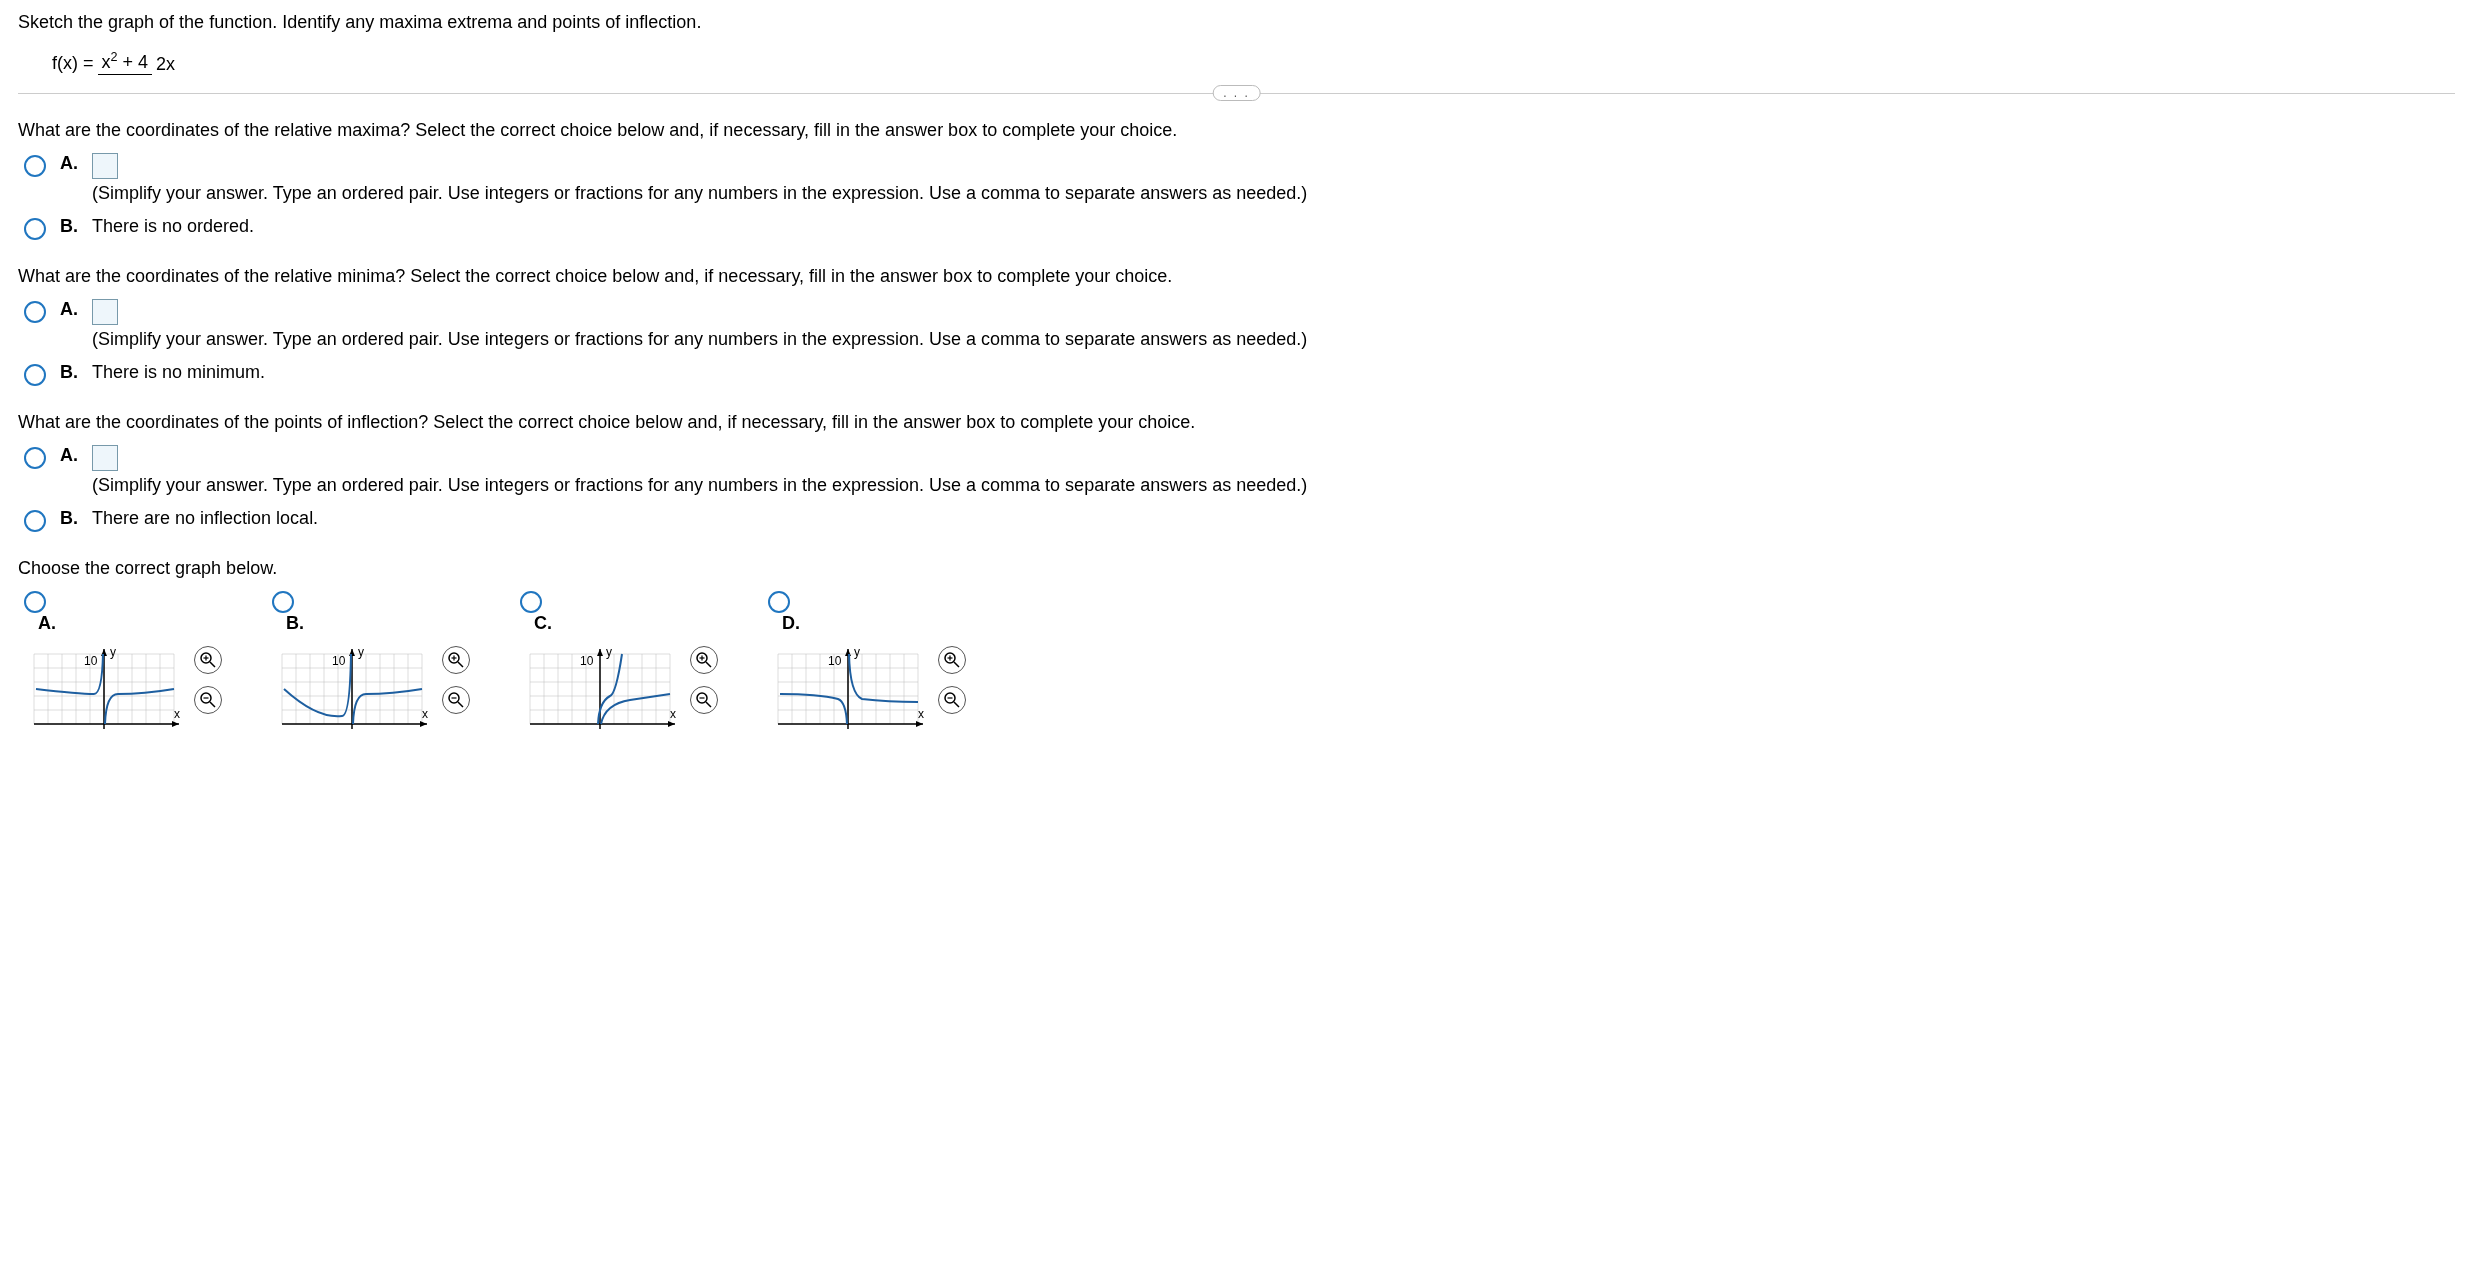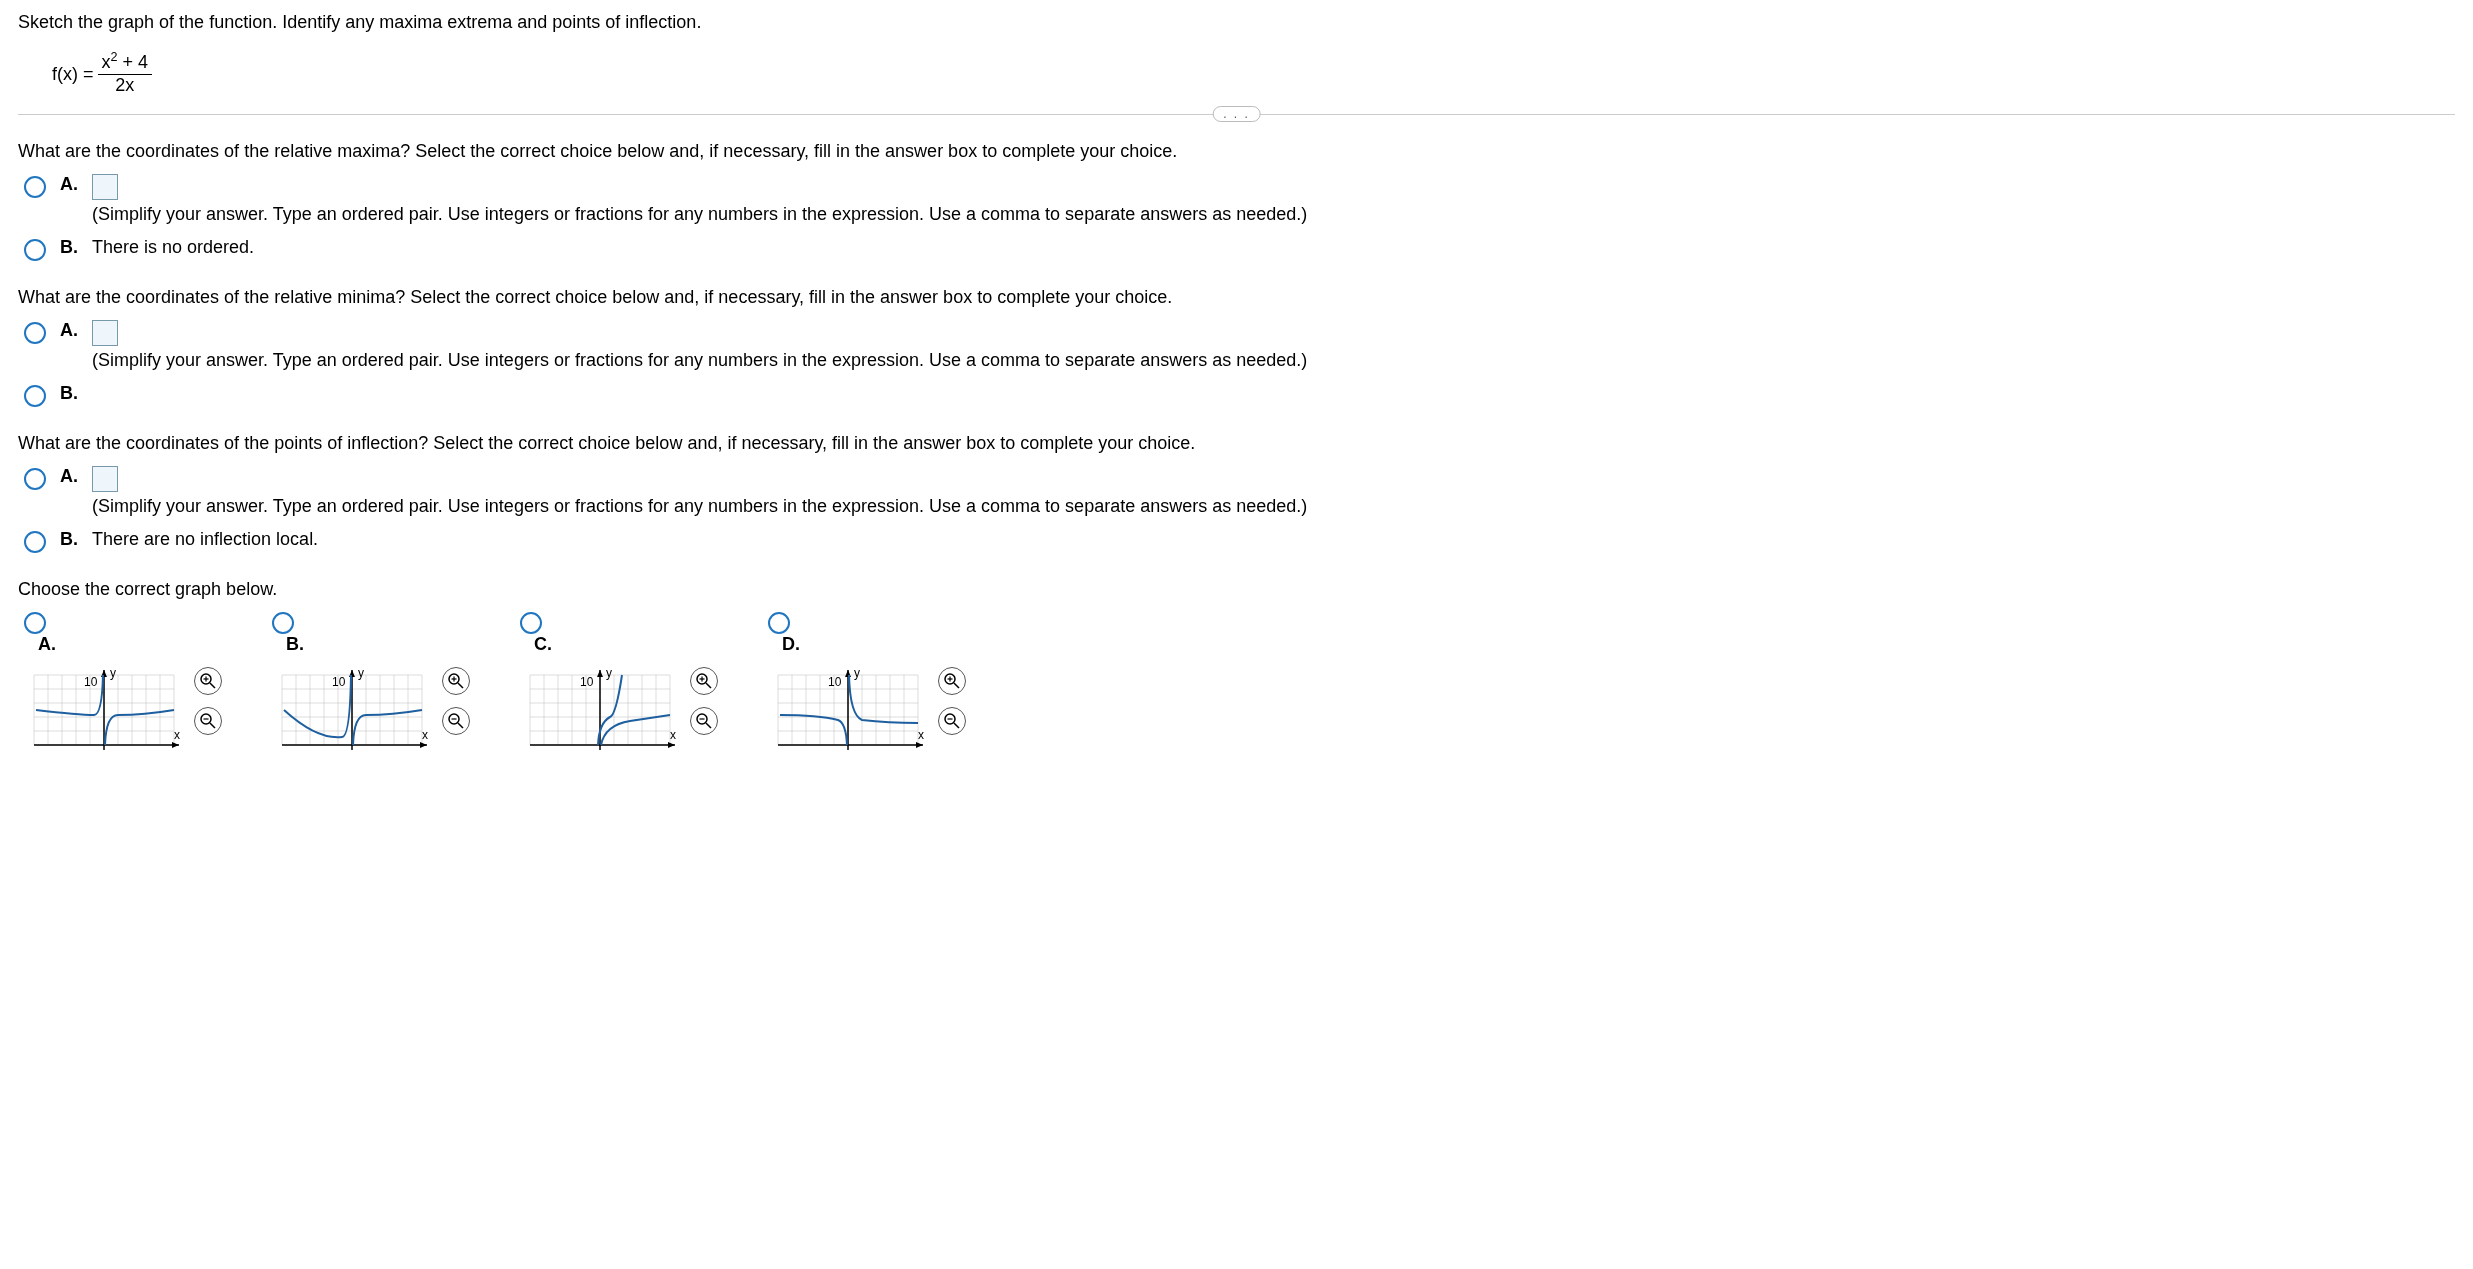--- a/index.html
+++ b/index.html
@@ -17,21 +17,21 @@
     display: flex;
     align-items: center;
     margin: 20px 0 14px 34px;
     text-align: center;
   }
   .formula .lhs {
     margin-right: 4px;
   }
   .fraction {
     display: inline-flex;
-    flex-direction: column;
+    flex-direction: row;
     align-items: center;
     vertical-align: middle;
   }
   .fraction .num {
     border-bottom: 1.2px solid #000;
     padding: 0 4px 1px 4px;
     line-height: 1.1;
   }
   .fraction .den {
     padding: 1px 4px 0 4px;
@@ -181,20 +181,21 @@
   <div class="radio"></div>
   <div class="choice-letter">A.</div>
   <div class="choice-body">
     <span class="input-box"></span>
     <div class="hint">(Simplify your answer. Type an ordered pair. Use integers or fractions for any numbers in the expression. Use a comma to separate answers as needed.)</div>
   </div>
 </div>
 <div class="choice-row">
   <div class="radio"></div>
   <div class="choice-letter">B.</div>
+  <div class="choice-body">There is no minimum.</div>
 </div>
 
 <div class="question-block">What are the coordinates of the points of inflection? Select the correct choice below and, if necessary, fill in the answer box to complete your choice.</div>
 <div class="choice-row">
   <div class="radio"></div>
   <div class="choice-letter">A.</div>
   <div class="choice-body">
     <span class="input-box"></span>
     <div class="hint">(Simplify your answer. Type an ordered pair. Use integers or fractions for any numbers in the expression. Use a comma to separate answers as needed.)</div>
   </div>

